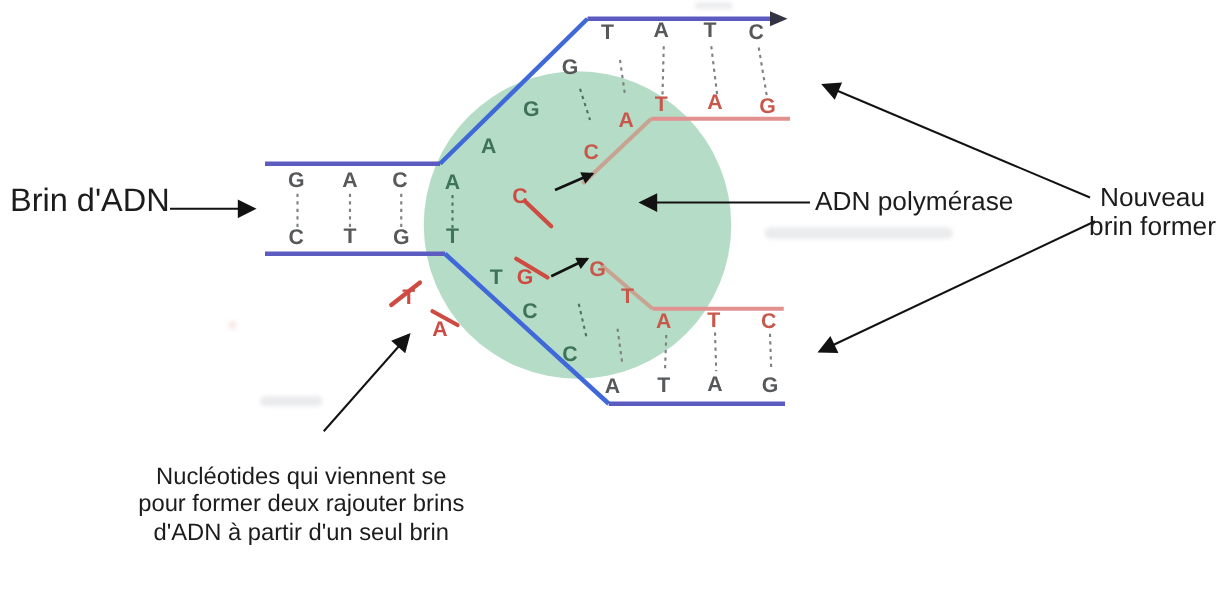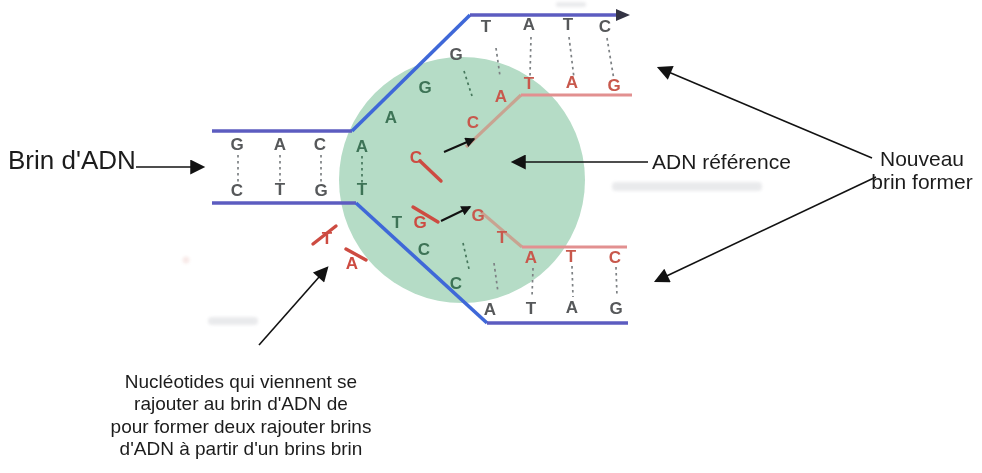--- a/index.html
+++ b/index.html
@@ -144,27 +144,26 @@
       <span class="nt nw" style="left: 571px; top: 256px;">T</span>
       <span class="nt nw" style="left: 615px; top: 257px;">C</span>
       <span class="nt fr" style="left: 416px; top: 157px;">C</span>
       <span class="nt fr" style="left: 420px; top: 222px;">G</span>
       <span class="nt fr" style="left: 327px; top: 238px;">T</span>
       <span class="nt fr" style="left: 352px; top: 263px;">A</span>
     </div>
 
   <div class="lbl" style="left:8px;top:146px;font-size:26px">Brin d'ADN</div>
 
-  <div class="lbl" style="left:652px;top:150px;font-size:21px">ADN référence</div>
+  <div class="lbl" style="left:652px;top:150px;font-size:21px">ADN polymérase</div>
 
   <div class="lbl-block" style="left:858px;top:147px;width:128px;font-size:21px;line-height:23px">
     <div>Nouveau</div>
     <div>brin former</div>
   </div>
 
   <div class="lbl-block" style="left:94px;top:371px;width:294px;font-size:19px;line-height:22.3px">
     <div>Nucléotides qui viennent se</div>
-    <div>rajouter au brin d'ADN de</div>
     <div>pour former deux rajouter brins</div>
-    <div>d'ADN à partir d'un brins brin</div>
+    <div>d'ADN à partir d'un seul brin</div>
   </div>
 
 </div>
 
 </body></html>

